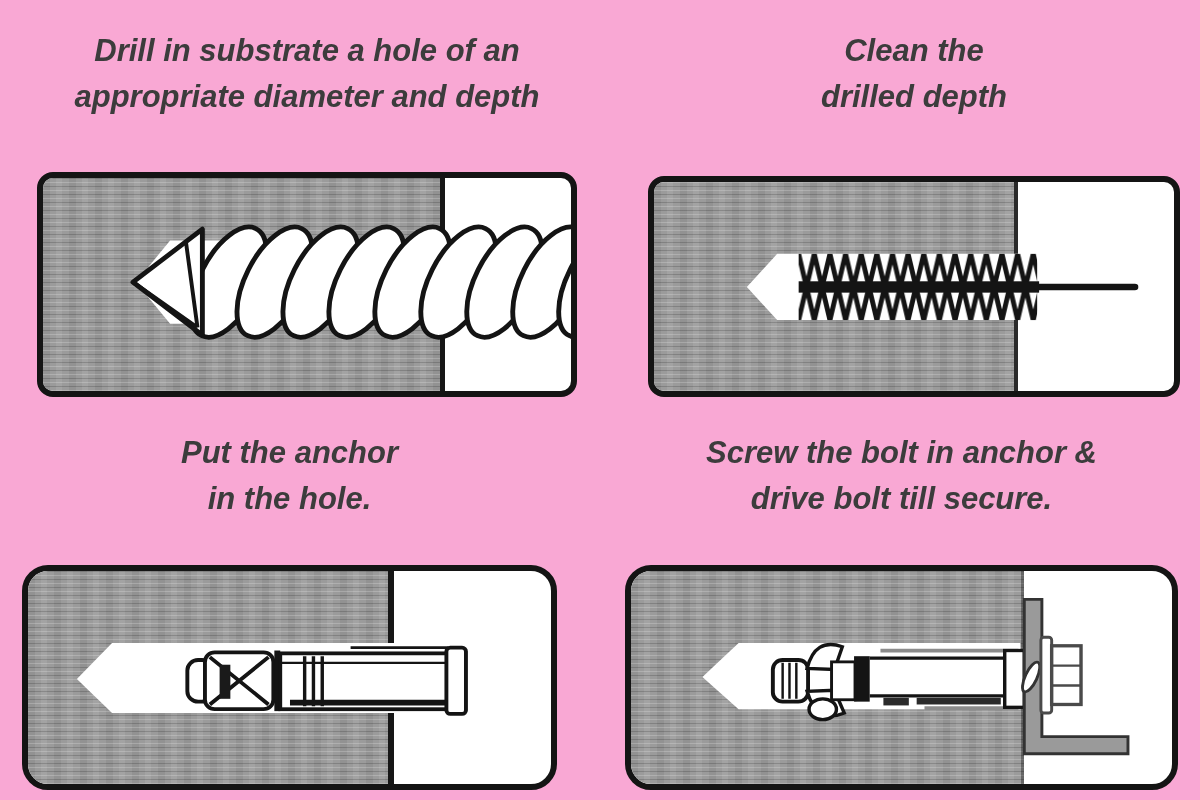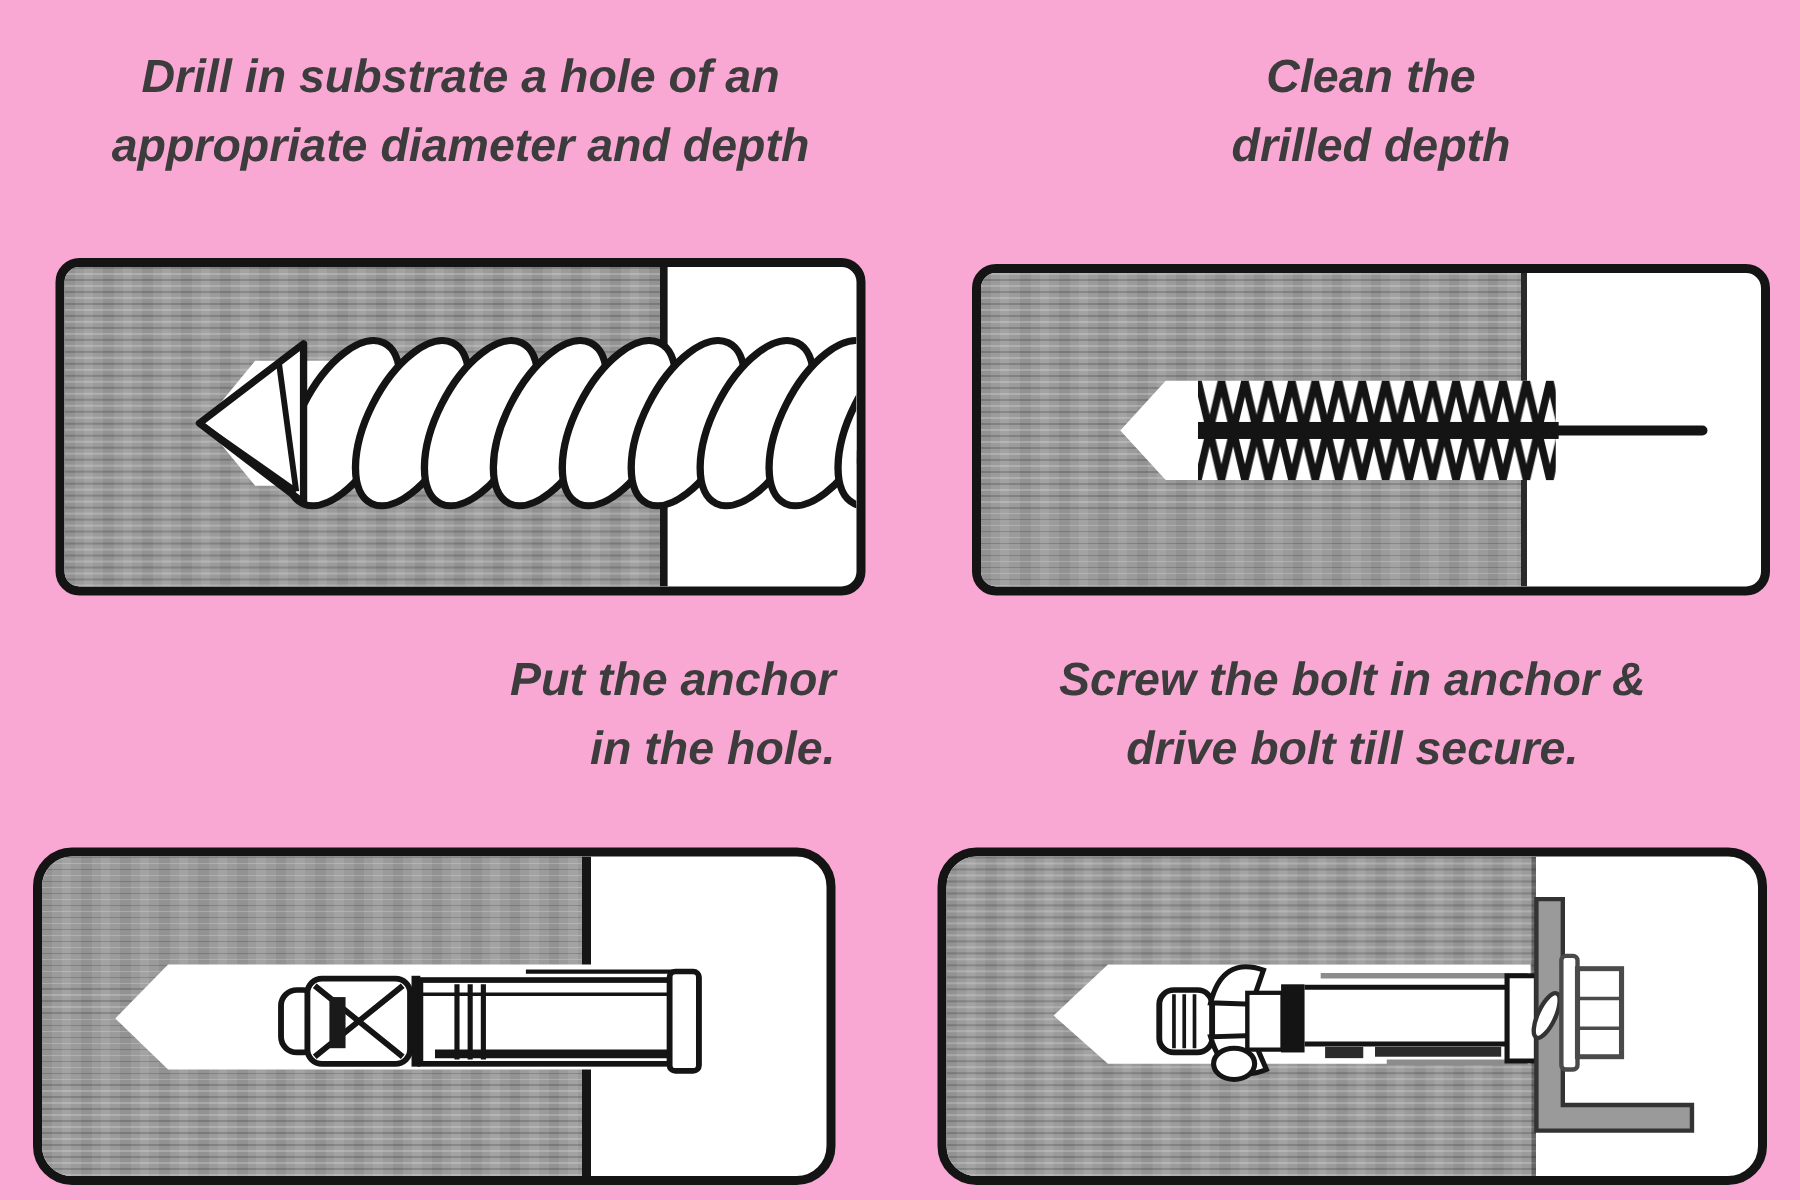--- a/index.html
+++ b/index.html
@@ -18,21 +18,21 @@
       repeating-linear-gradient(0deg, rgba(255,255,255,.20) 0 1px, rgba(0,0,0,0) 1px 4px, rgba(0,0,0,.17) 4px 5px, rgba(0,0,0,0) 5px 8px),
       repeating-linear-gradient(90deg, rgba(0,0,0,.06) 0 7px, rgba(0,0,0,0) 7px 13px, rgba(255,255,255,.08) 13px 19px, rgba(0,0,0,0) 19px 26px);}
   .s1 .substrate{width:75.2%;border-right:5px solid #161616;}
   .s2 .substrate{width:69.2%;border-right:4px solid #2a2a2a;}
   .s3 .substrate{width:68.8%;border-right:6px solid #161616;}
   .s4 .substrate{width:72.0%;border-right:3px solid rgba(0,0,0,.30);}
   .art{position:absolute;left:0;top:0;width:100%;height:100%;}
   
   .cap1{left:37px;top:28px;width:540px;}
   .cap2{left:648px;top:28px;width:532px;}
-  .cap3{left:22px;top:430px;width:535px;text-align:right;}
+  .cap3{left:22px;top:430px;width:535px;}
   .cap4{left:625px;top:430px;width:553px;text-align:center;}
   .p1{left:37px;top:172px;width:540px;height:225px;}
   .p2{left:648px;top:176px;width:532px;height:221px;}
   .p3{left:22px;top:565px;width:535px;height:225px;}
   .p4{left:625px;top:565px;width:553px;height:225px;}
 </style>
 </head>
 <body>
 
 <div class="canvas">

